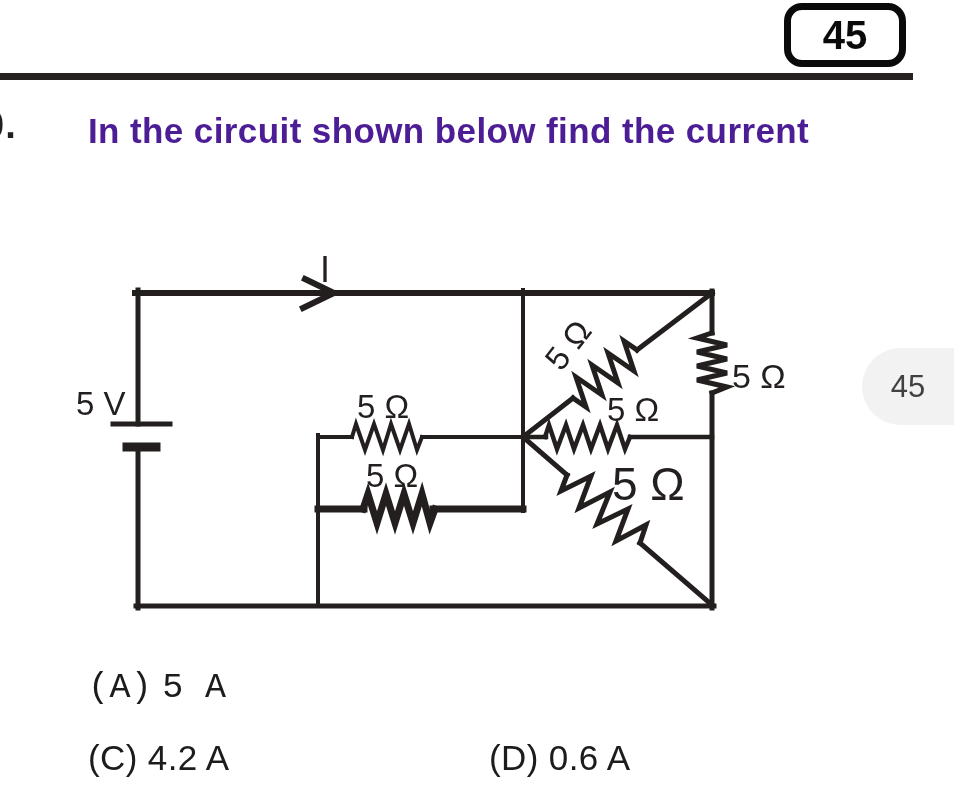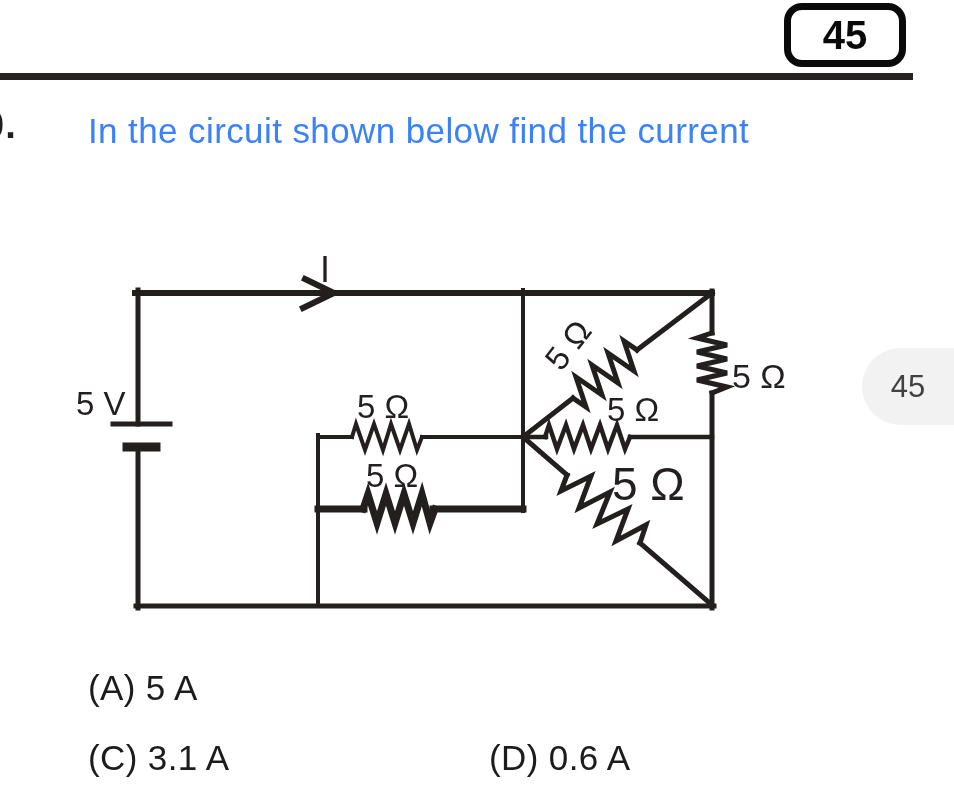--- a/index.html
+++ b/index.html
@@ -25,35 +25,36 @@
     z-index: 2;
   }
   .qnum {
     position: absolute; left: -17px; top: 104px;
     font-size: 38px; font-weight: bold; letter-spacing: 1px;
     z-index: 2;
   }
   .qtext {
     position: absolute; left: 88px; top: 103px;
     width: 840px; font-size: 35px; line-height: 55px;
-    letter-spacing: 0.4px; color: #3b82f6;
+    letter-spacing: 0.4px; color: #4c1d95;
     z-index: 2;
+    font-weight: bold;
   }
   .side-marker {
     position: absolute; right: 0; top: 348px;
     width: 92px; height: 77px;
     background: #f2f2f2;
     border-radius: 40px 0 0 40px;
     display: flex; align-items: center; justify-content: center;
     font-size: 31px; color: #414141;
     z-index: 1;
   }
   .options { position: absolute; left: 0; top: 0; width: 954px; height: 800px; z-index: 2; }
   .option { position: absolute; font-size: 35px; color: #1c1c1c; letter-spacing: 0.4px; white-space: nowrap; }
-  .opt-a { left: 88px;  top: 668px; }
+  .opt-a { left: 88px;  top: 668px; font-family: Liberation Mono, monospace; }
   .opt-b { left: 489px; top: 668px; }
   .opt-c { left: 88px;  top: 738px; }
   .opt-d { left: 489px; top: 738px; }
   .option .val { margin-left: 10px; }
   svg.circuit {
     position: absolute; left: 0; top: 0; width: 954px; height: 800px;
     z-index: 2;
   }
   svg.circuit .wire { stroke: #241f1f; fill: none; stroke-linecap: square; }
   svg.circuit text { fill: #241f1f; font-family: "Liberation Sans", sans-serif; }
@@ -136,18 +137,18 @@
     <polyline class="wire" stroke-width="5" points="567,475 561,491 591,476 579,508 610,492 597,524 628,509 616,541 646,525 640,543"></polyline>
     <text x="612" y="500" font-size="46">5 Ω</text>
   </g>
 </svg>
 
 <div class="options">
   <div class="option opt-a">
     <span>(A)</span><span class="val">5 A</span>
   </div>
   <div class="option opt-c">
-    <span>(C)</span><span class="val">3.1 A</span>
+    <span>(C)</span><span class="val">4.2 A</span>
   </div>
   <div class="option opt-d">
     <span>(D)</span><span class="val">0.6 A</span>
   </div>
 </div>
 
 </body></html>

